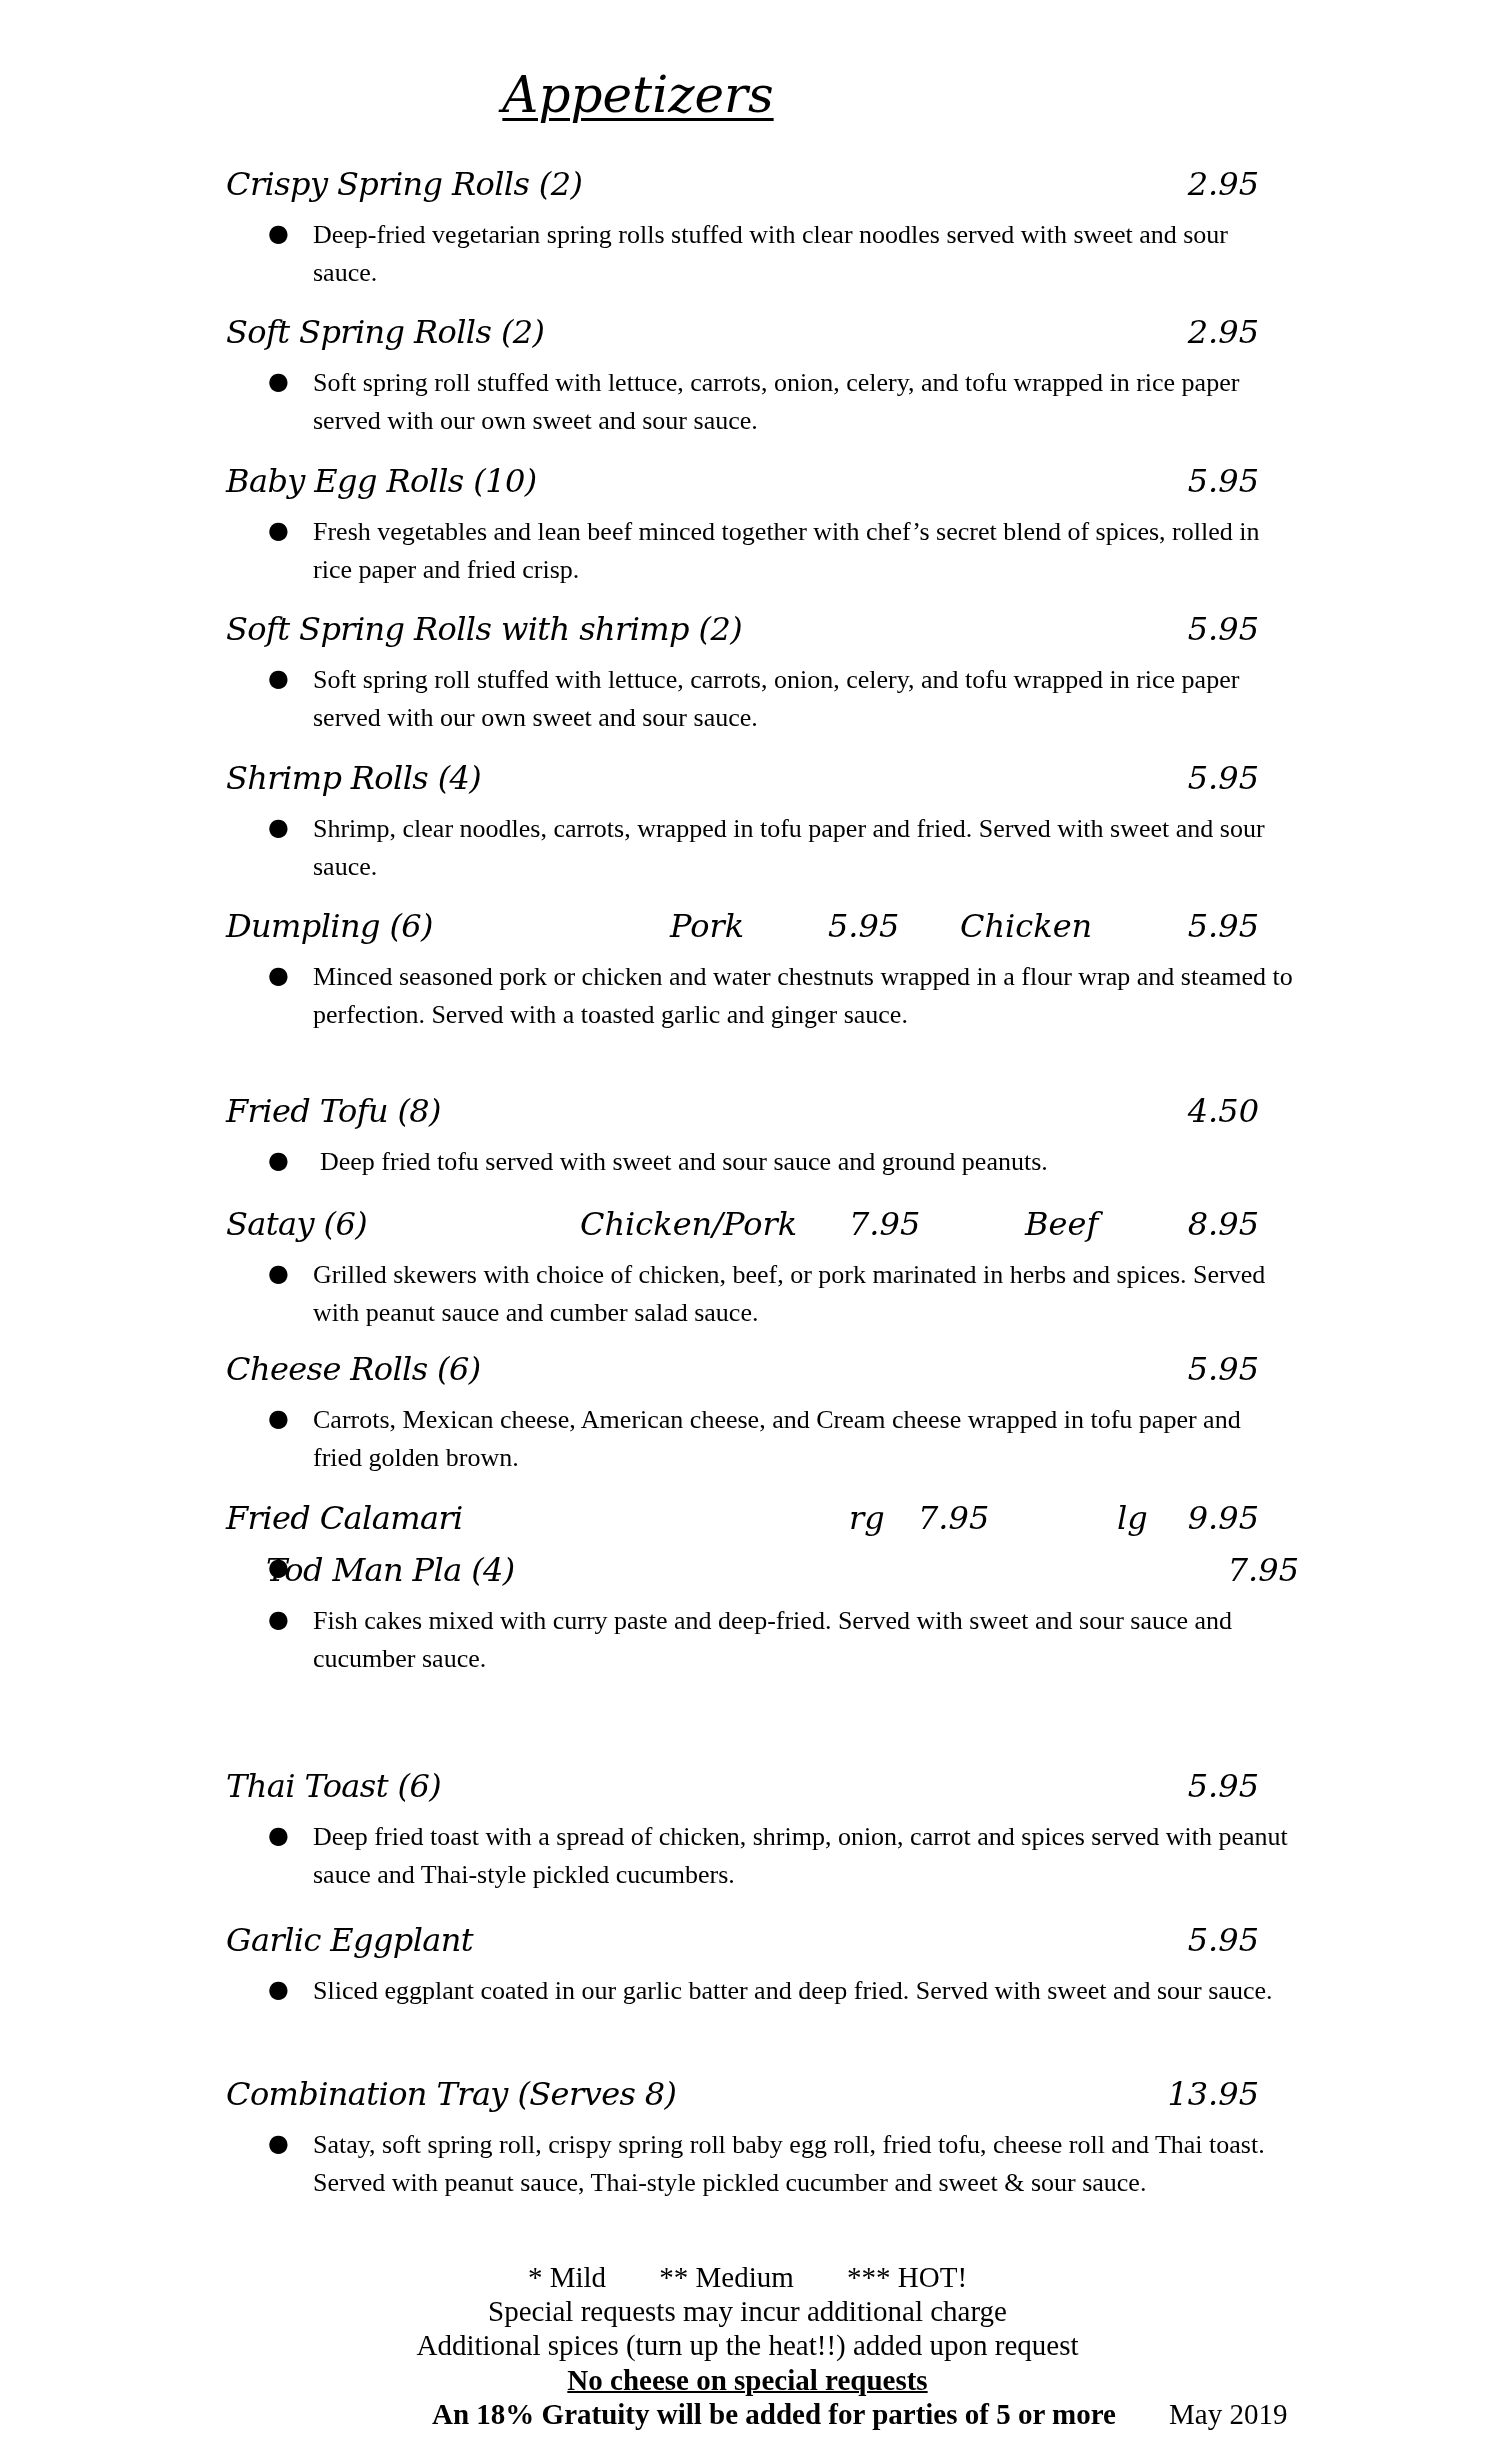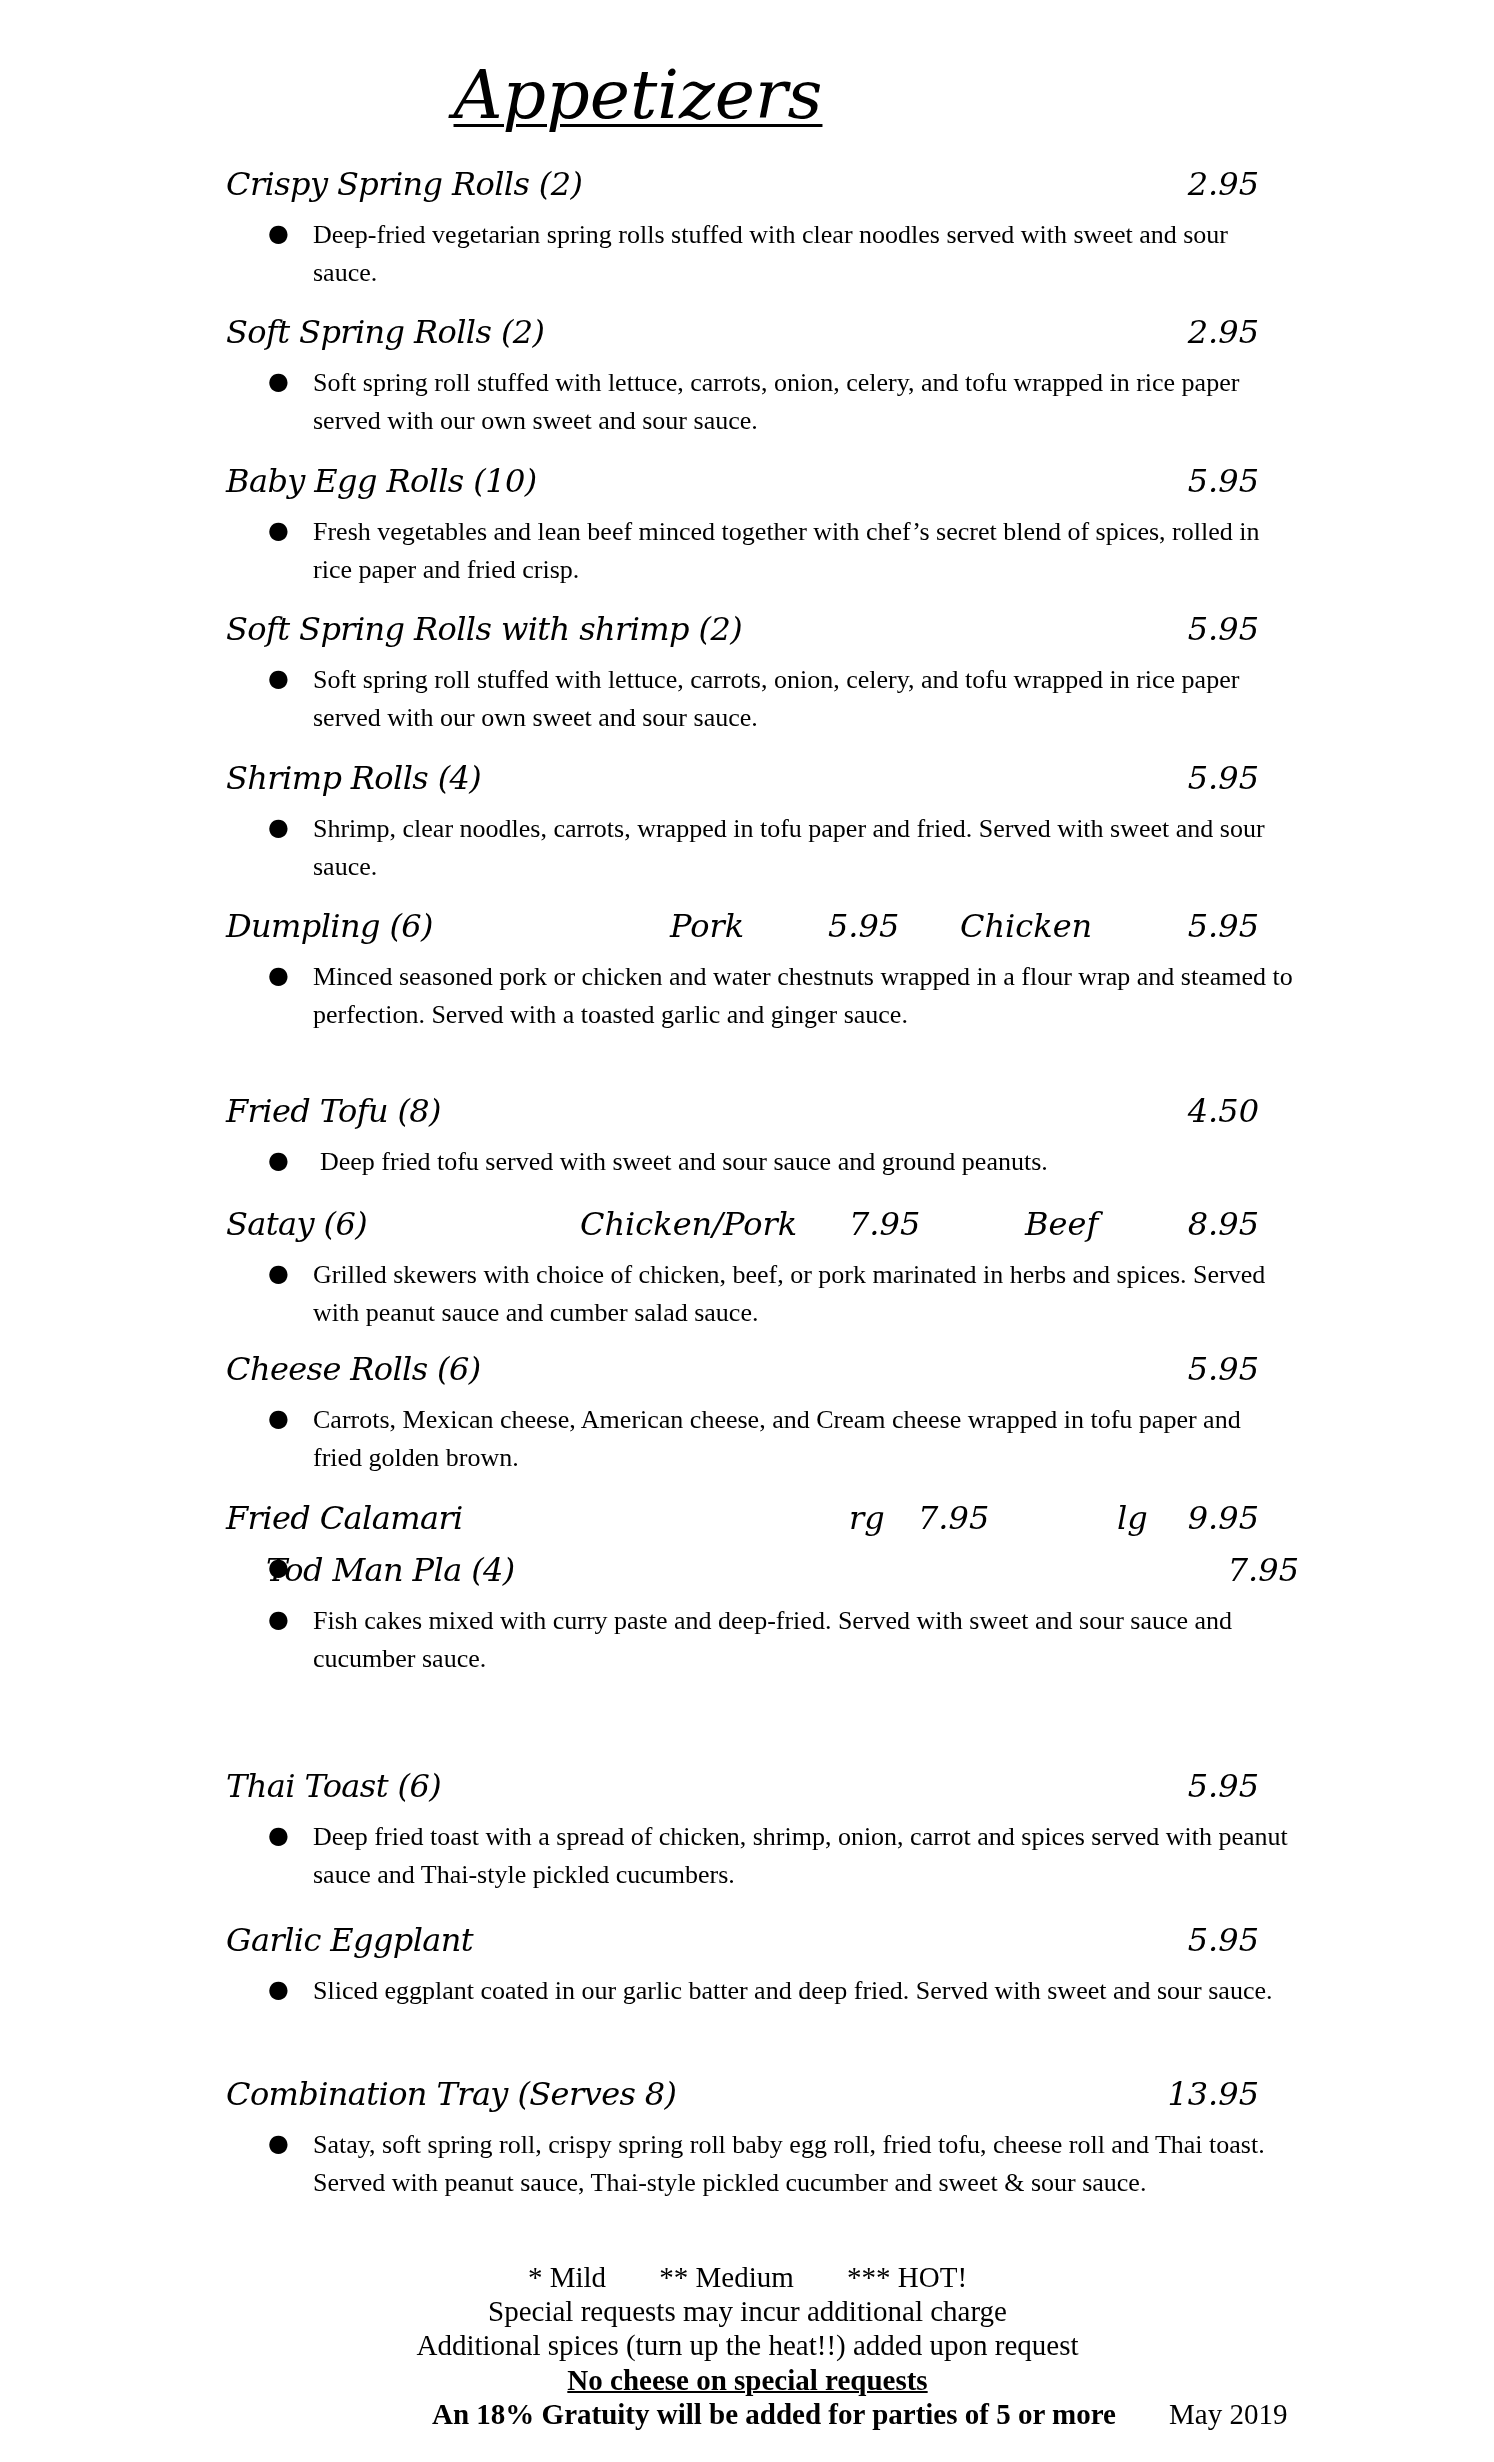--- a/index.html
+++ b/index.html
@@ -1,19 +1,19 @@
 <!DOCTYPE html>
 <html style="font-size:9.6px"><head>
 <meta charset="utf-8">
 <style>
   html, body { margin:0; padding:0; background:#ffffff; }
   body { width:1495px; height:2462px; position:relative; overflow:hidden; color:#000; }
   .title {
     position:absolute; left:0; width:1276px; top:65px; text-align:center;
-    font-family:"DejaVu Serif", serif; font-style:italic; font-size:68px; line-height:60px;
+    font-family:"DejaVu Serif", serif; font-style:italic; font-size:50px; line-height:60px;
   }
   .title span { text-decoration:underline; text-decoration-thickness:3px; text-underline-offset:6px; }
   .item { position:absolute; left:0; width:1495px; }
   .name-row { position:relative; height:54px; font-family:"DejaVu Serif", serif; font-style:italic; font-size:32px; line-height:54px; }
   .name { position:absolute; left:226px; top:0; white-space:nowrap; letter-spacing:-0.6px; }
   .opt { position:absolute; top:0; white-space:nowrap; }
   .price { position:absolute; right:236px; top:0; white-space:nowrap; text-align:right; }
   .desc { position:absolute; left:313px; width:981px; font-family:"Liberation Serif", serif; font-size:26px; line-height:38px; }
   .bullet { position:absolute; left:268px; font-size:24px; font-family:"DejaVu Sans", sans-serif; }
   .footer { position:absolute; left:0; width:1495px; text-align:center; font-family:"Liberation Serif", serif; font-size:29px; line-height:34px; }

